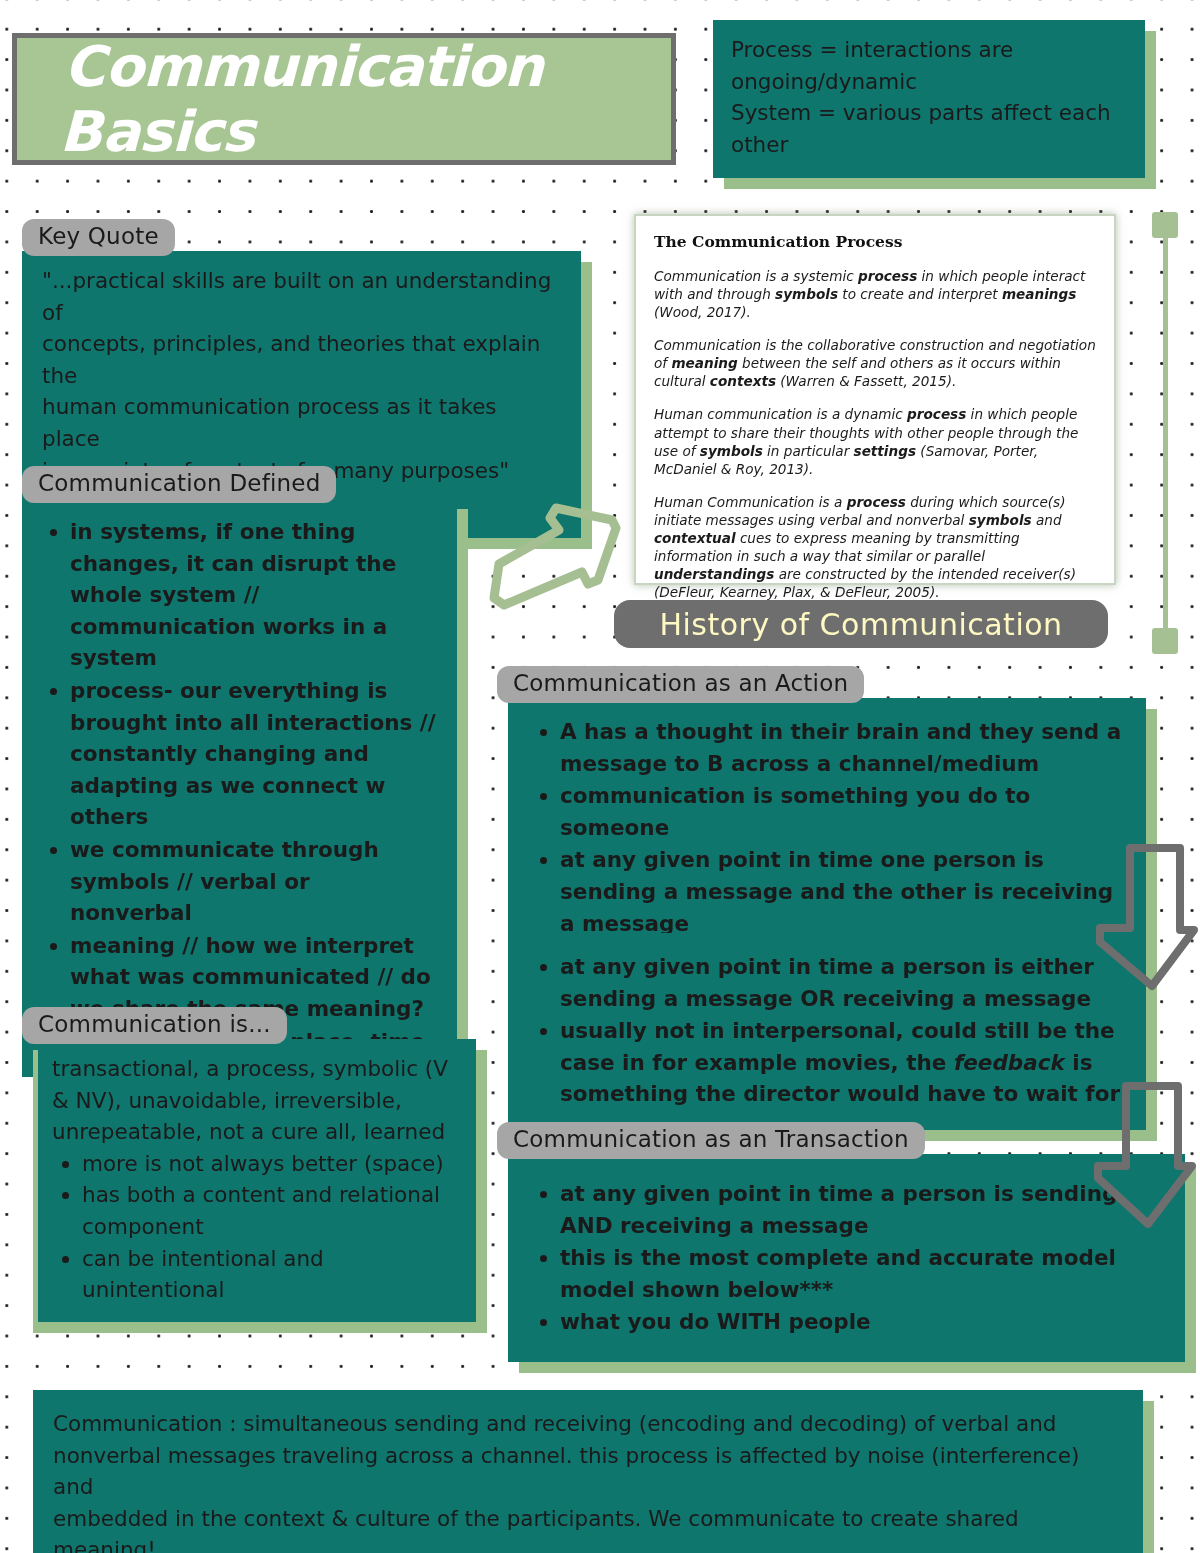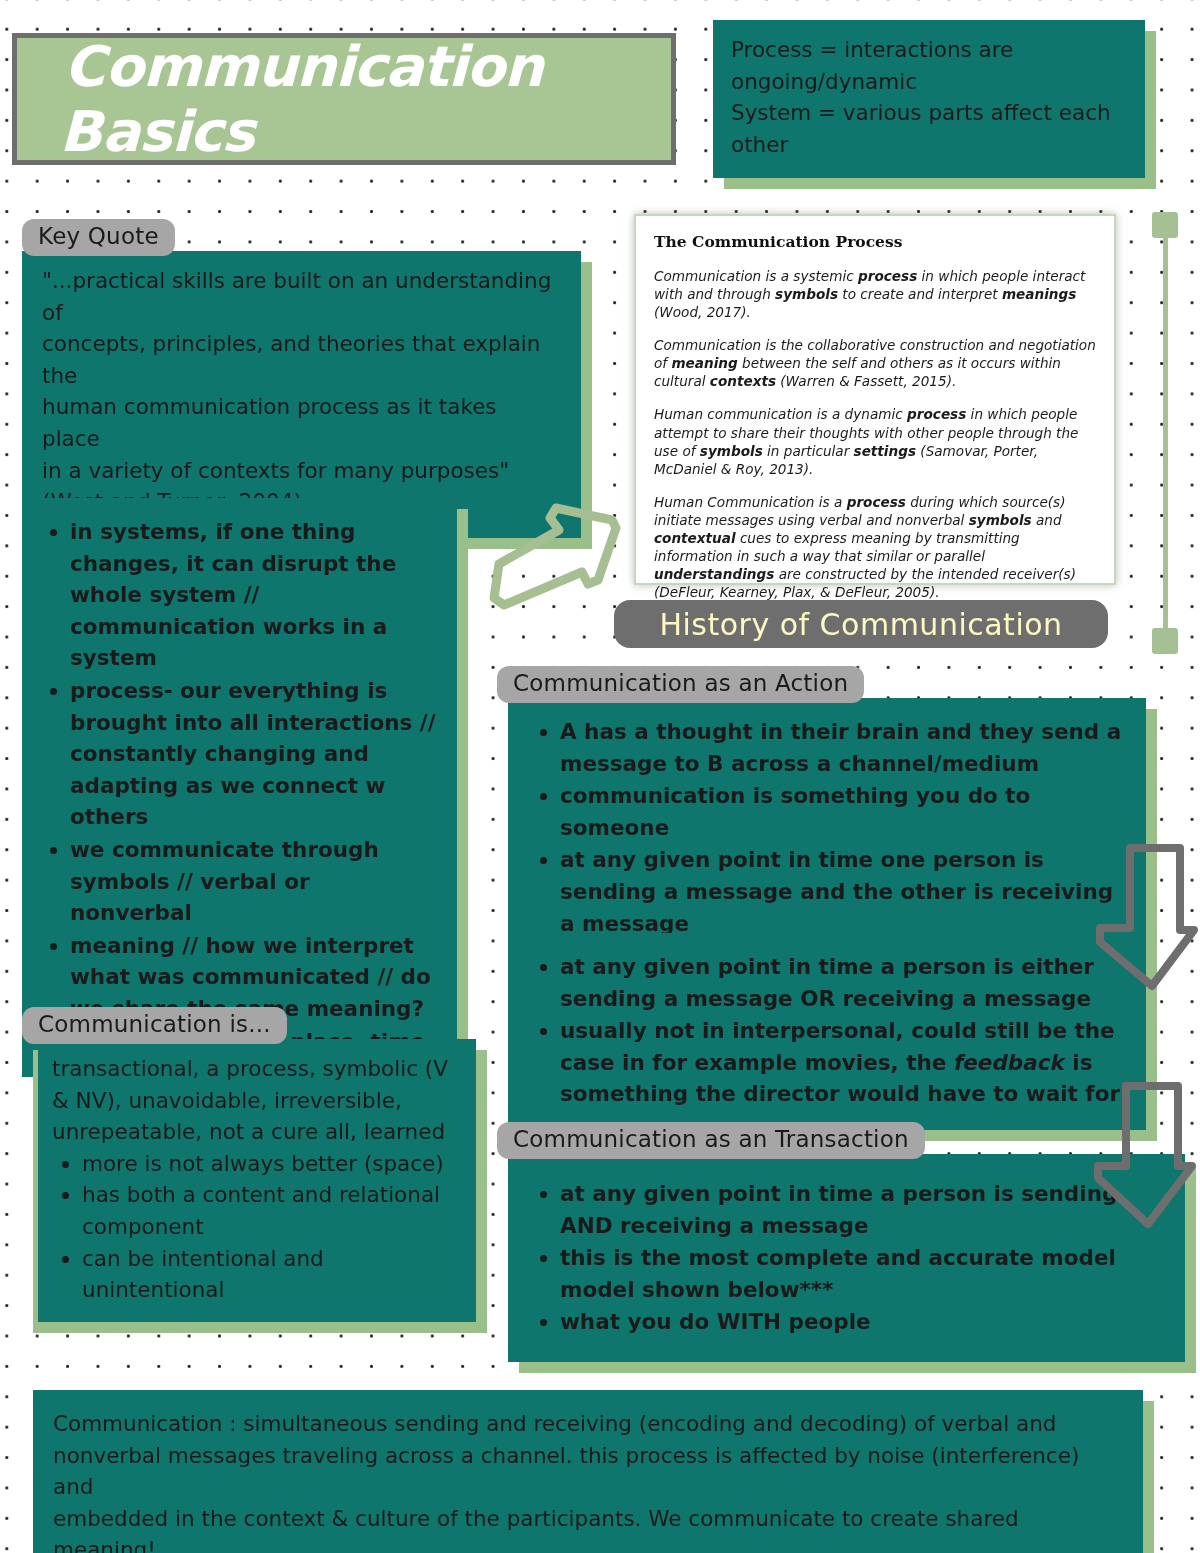--- a/index.html
+++ b/index.html
@@ -233,20 +233,21 @@
     <div class="wb-para">Human communication is a dynamic <b>process</b> in which people attempt to share their thoughts with other people through the use of <b>symbols</b> in particular <b>settings</b> (Samovar, Porter, McDaniel &amp; Roy, 2013).</div>
     <div class="wb-para">Human Communication is a <b>process</b> during which source(s) initiate messages using verbal and nonverbal <b>symbols</b> and <b>contextual</b> cues to express meaning by transmitting information in such a way that similar or parallel <b>understandings</b> are constructed by the intended receiver(s) (DeFleur, Kearney, Plax, &amp; DeFleur, 2005).</div>
   </div>
 
   <div id="green-bracket">
     <div class="cap top"></div>
     <div class="stem"></div>
     <div class="cap bot"></div>
   </div>
 
+  <div class="pill" style="left:22px; top:466px;">Communication Defined</div>
   <div class="card" style="left:22px; top:498px; width:435px;">
     <div class="shadow"></div>
     <div class="panel body-text" style="padding:14px 16px 16px 14px; min-height:441px;">
       <ul class="bullets">
         <li>in systems, if one thing changes, it can disrupt the whole system // communication works in a system</li>
         <li>process- our everything is brought into all interactions // constantly changing and adapting as we connect w others</li>
         <li>we communicate through symbols // verbal or nonverbal</li>
         <li>meaning // how we interpret what was communicated // do we share the same meaning?</li>
         <li>context // people, place, time</li>
       </ul>

